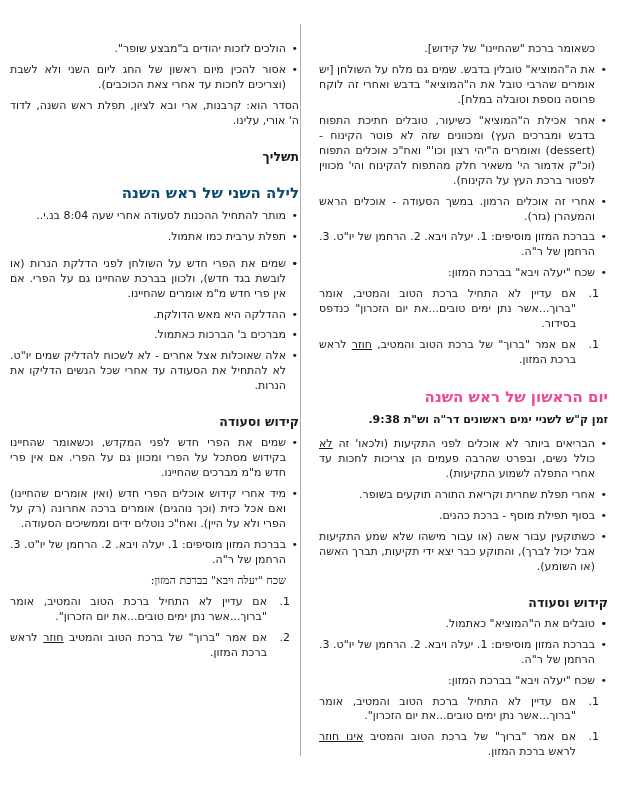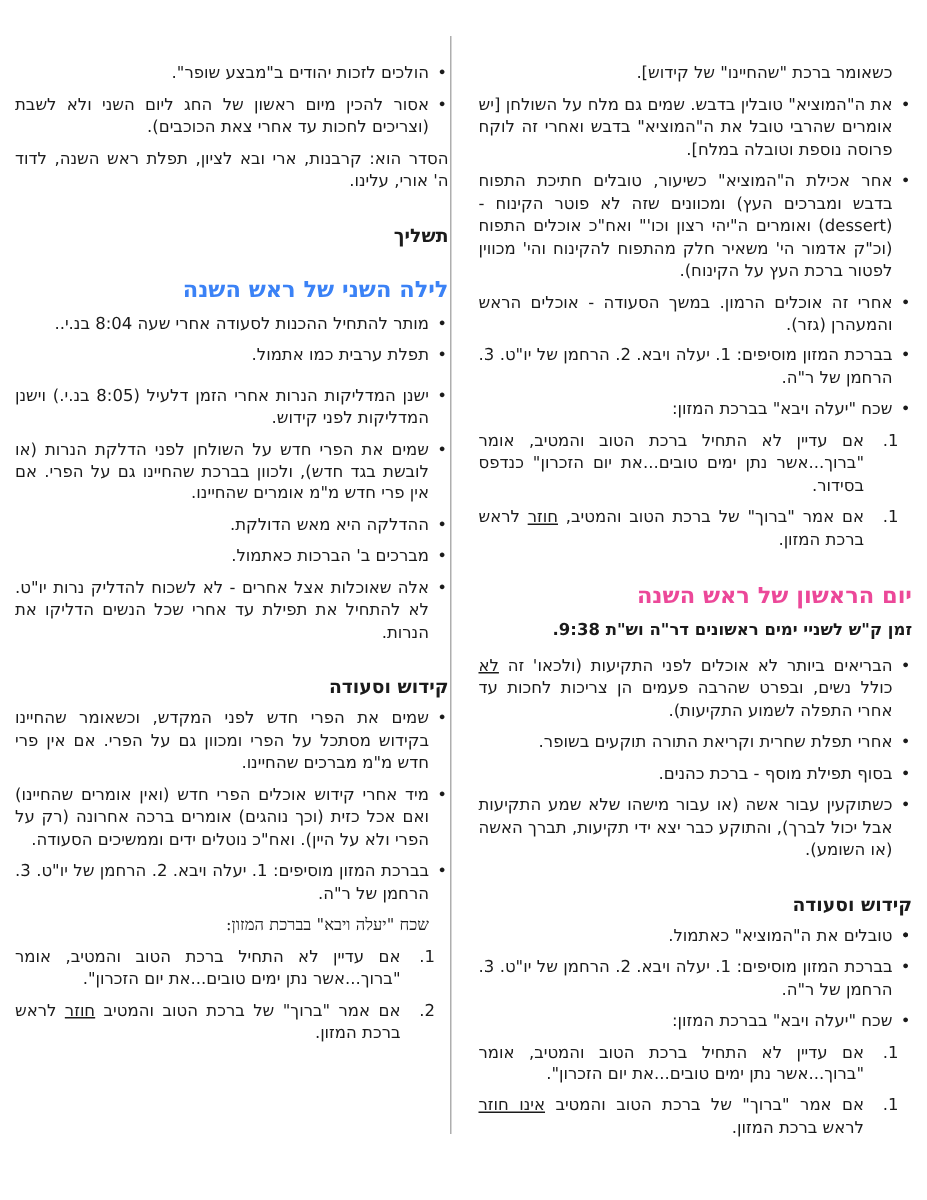--- a/index.html
+++ b/index.html
@@ -58,28 +58,28 @@
         <div class="it bullet"><span class="mk">•</span><span>בברכת המזון מוסיפים: 1. יעלה ויבא. 2. הרחמן של יו"ט. 3. הרחמן של ר"ה.</span></div>
         <div class="it bullet"><span class="mk">•</span><span>שכח "יעלה ויבא" בברכת המזון:</span></div>
         <div class="it num"><span class="mk">1.</span><span>אם עדיין לא התחיל ברכת הטוב והמטיב, אומר "ברוך...אשר נתן ימים טובים...את יום הזכרון".</span></div>
         <div class="it num"><span class="mk">1.</span><span>אם אמר "ברוך" של ברכת הטוב והמטיב </span><span class="u">אינו חוזר</span><span> לראש ברכת המזון.</span></div>
       </div>
     <div class="col" id="col-left">
         <div class="it bullet"><span class="mk">•</span><span>הולכים לזכות יהודים ב"מבצע שופר".</span></div>
         <div class="it bullet"><span class="mk">•</span><span>אסור להכין מיום ראשון של החג ליום השני ולא לשבת (וצריכים לחכות עד אחרי צאת הכוכבים).</span></div>
         <div class="it para"><span>הסדר הוא: קרבנות, ארי ובא לציון, תפלת ראש השנה, לדוד ה' אורי, עלינו.</span></div>
         <div class="it h-bold sp-lg"><span>תשליך</span></div>
-        <div class="it h-pink sp-lg" style="color: #3b82f6;"><span>לילה השני של ראש השנה</span></div>
+        <div class="it h-pink sp-lg" style="color: #0c4a6e;"><span>לילה השני של ראש השנה</span></div>
         <div class="it bullet"><span class="mk">•</span><span>מותר להתחיל ההכנות לסעודה אחרי שעה 8:04 בנ.י..</span></div>
         <div class="it bullet"><span class="mk">•</span><span>תפלת ערבית כמו אתמול.</span></div>
-        <div class="it bullet sp-md"><span class="mk">•</span><span>ישנן המדליקות הנרות אחרי הזמן דלעיל (8:05 בנ.י.) וישנן המדליקות לפני קידוש.</span></div>
+        <div class="it bullet sp-md"><span class="mk">•</span></div>
         <div class="it bullet"><span class="mk">•</span><span>שמים את הפרי חדש על השולחן לפני הדלקת הנרות (או לובשת בגד חדש), ולכוון בברכת שהחיינו גם על הפרי. אם אין פרי חדש מ"מ אומרים שהחיינו.</span></div>
         <div class="it bullet"><span class="mk">•</span><span>ההדלקה היא מאש הדולקת.</span></div>
         <div class="it bullet"><span class="mk">•</span><span>מברכים ב' הברכות כאתמול.</span></div>
-        <div class="it bullet"><span class="mk">•</span><span>אלה שאוכלות אצל אחרים - לא לשכוח להדליק נרות יו"ט. לא להתחיל את תפילת עד אחרי שכל הנשים הדליקו את הנרות.</span></div>
+        <div class="it bullet"><span class="mk">•</span><span>אלה שאוכלות אצל אחרים - לא לשכוח להדליק שמים יו"ט. לא להתחיל את הסעודה עד אחרי שכל הנשים הדליקו את הנרות.</span></div>
         <div class="it h-bold sp-lg"><span>קידוש וסעודה</span></div>
         <div class="it bullet"><span class="mk">•</span><span>שמים את הפרי חדש לפני המקדש, וכשאומר שהחיינו בקידוש מסתכל על הפרי ומכוון גם על הפרי. אם אין פרי חדש מ"מ מברכים שהחיינו.</span></div>
         <div class="it bullet"><span class="mk">•</span><span>מיד אחרי קידוש אוכלים הפרי חדש (ואין אומרים שהחיינו) ואם אכל כזית (וכך נוהגים) אומרים ברכה אחרונה (רק על הפרי ולא על היין). ואח"כ נוטלים ידים וממשיכים הסעודה.</span></div>
         <div class="it bullet"><span class="mk">•</span><span>בברכת המזון מוסיפים: 1. יעלה ויבא. 2. הרחמן של יו"ט. 3. הרחמן של ר"ה.</span></div>
         <div class="it serif"><span>שכח "יעלה ויבא" בברכת המזון:</span></div>
         <div class="it num"><span class="mk">1.</span><span>אם עדיין לא התחיל ברכת הטוב והמטיב, אומר "ברוך...אשר נתן ימים טובים...את יום הזכרון".</span></div>
         <div class="it num"><span class="mk">2.</span><span>אם אמר "ברוך" של ברכת הטוב והמטיב </span><span class="u">חוזר</span><span> לראש ברכת המזון.</span></div>
       </div>
   </div>
   <div class="divider"></div>

